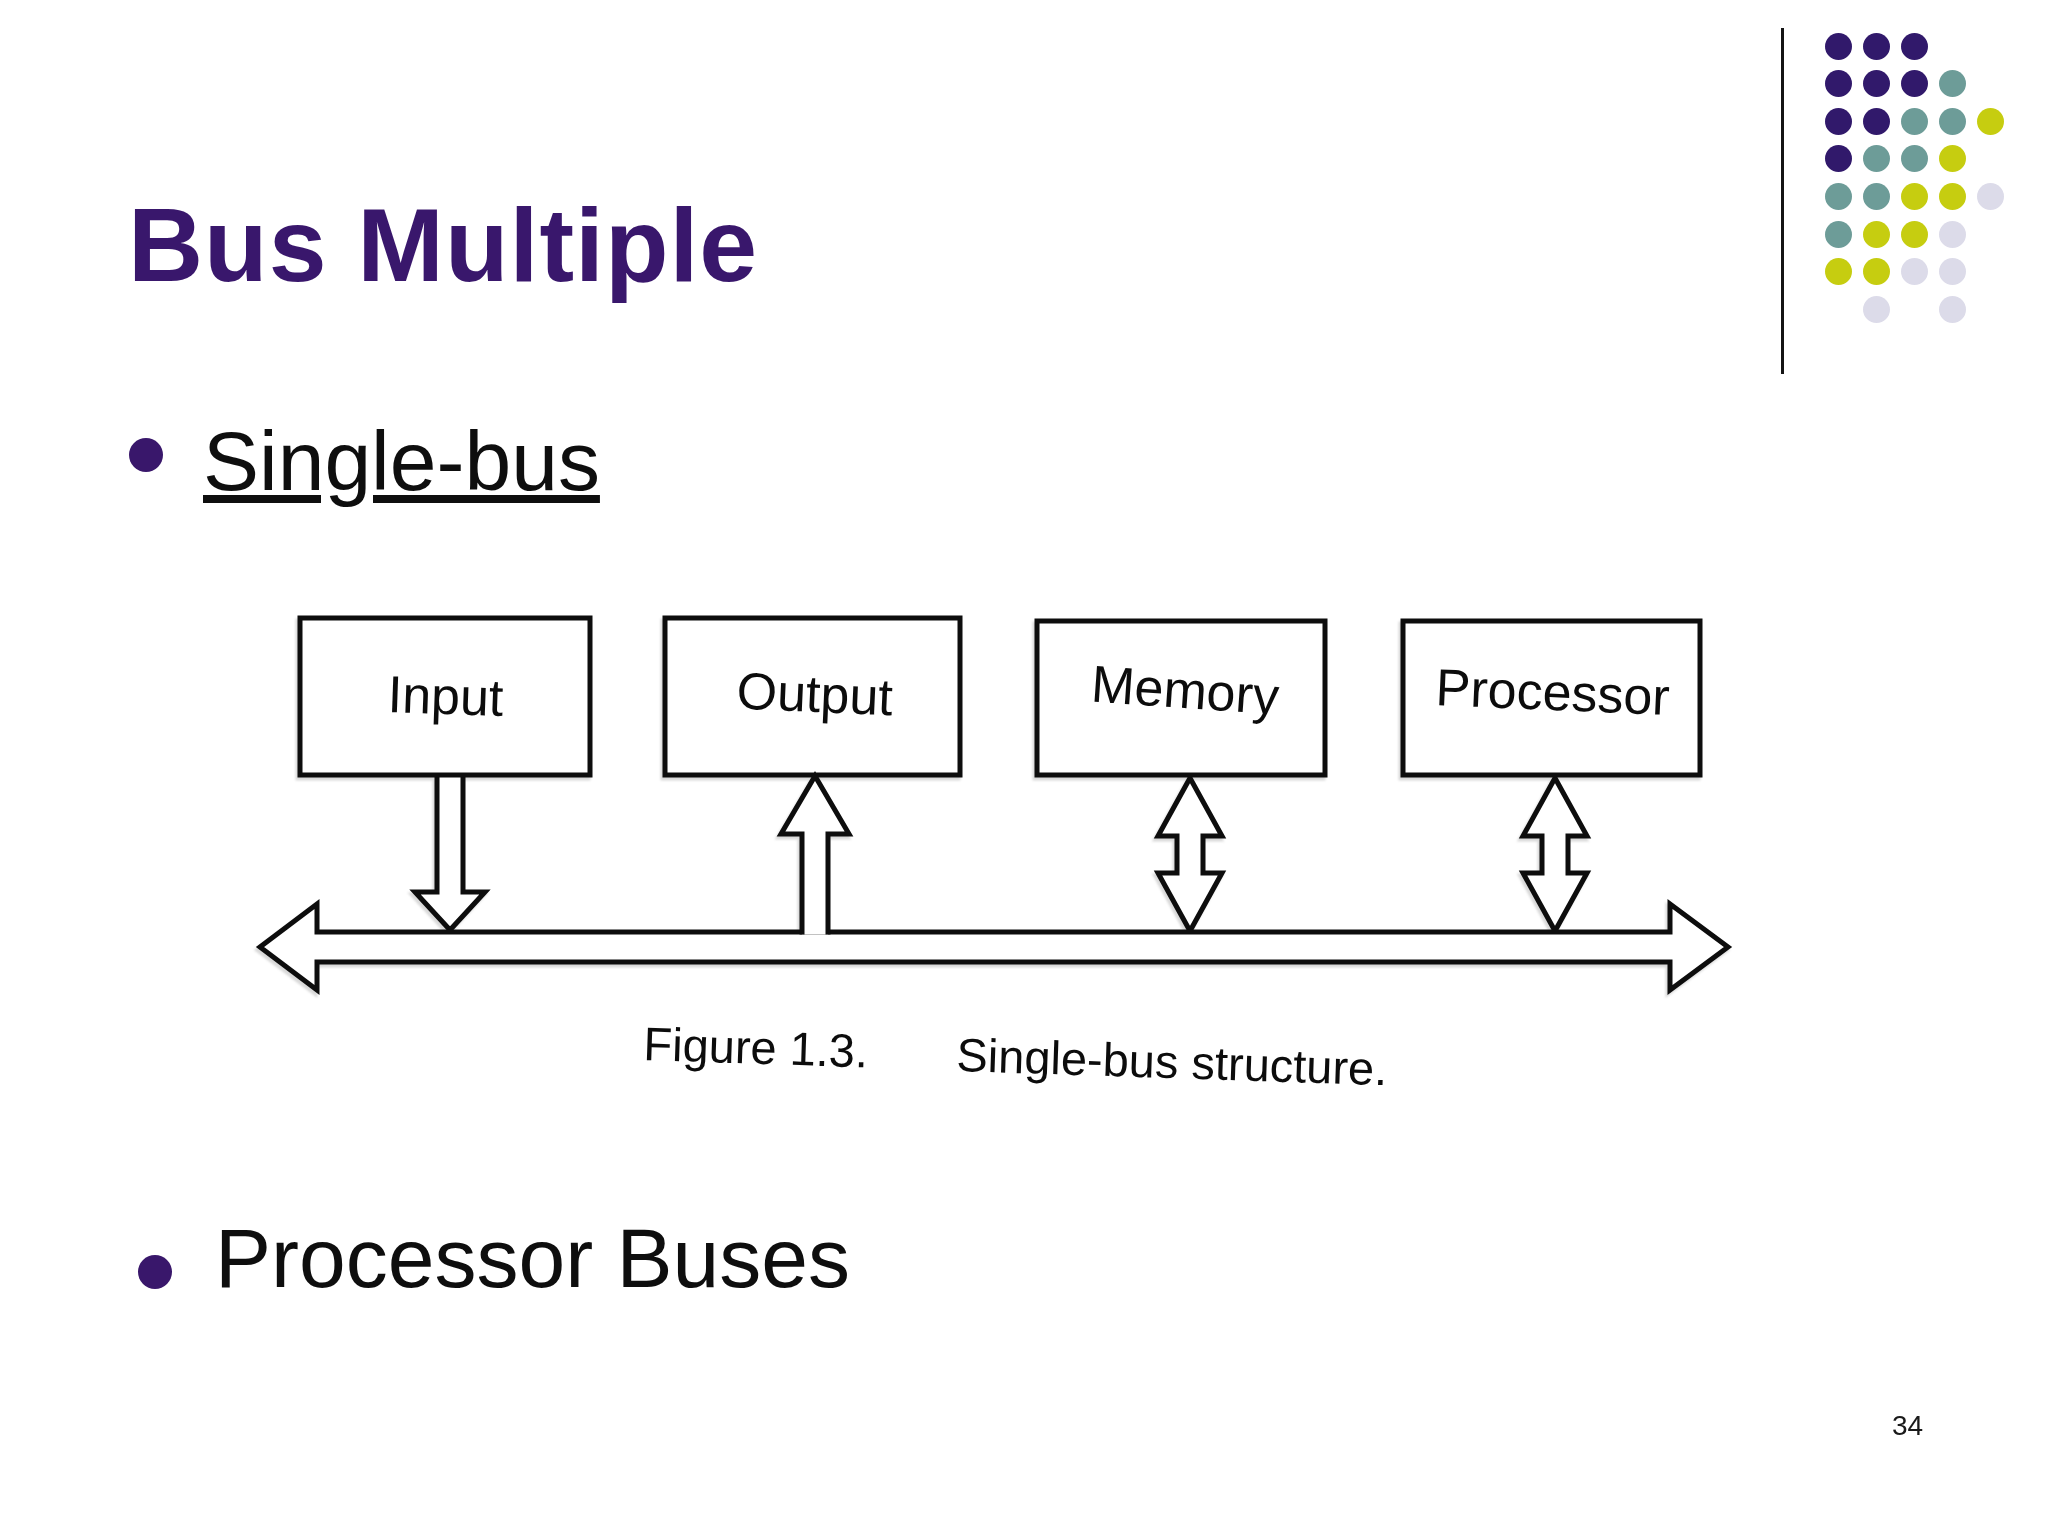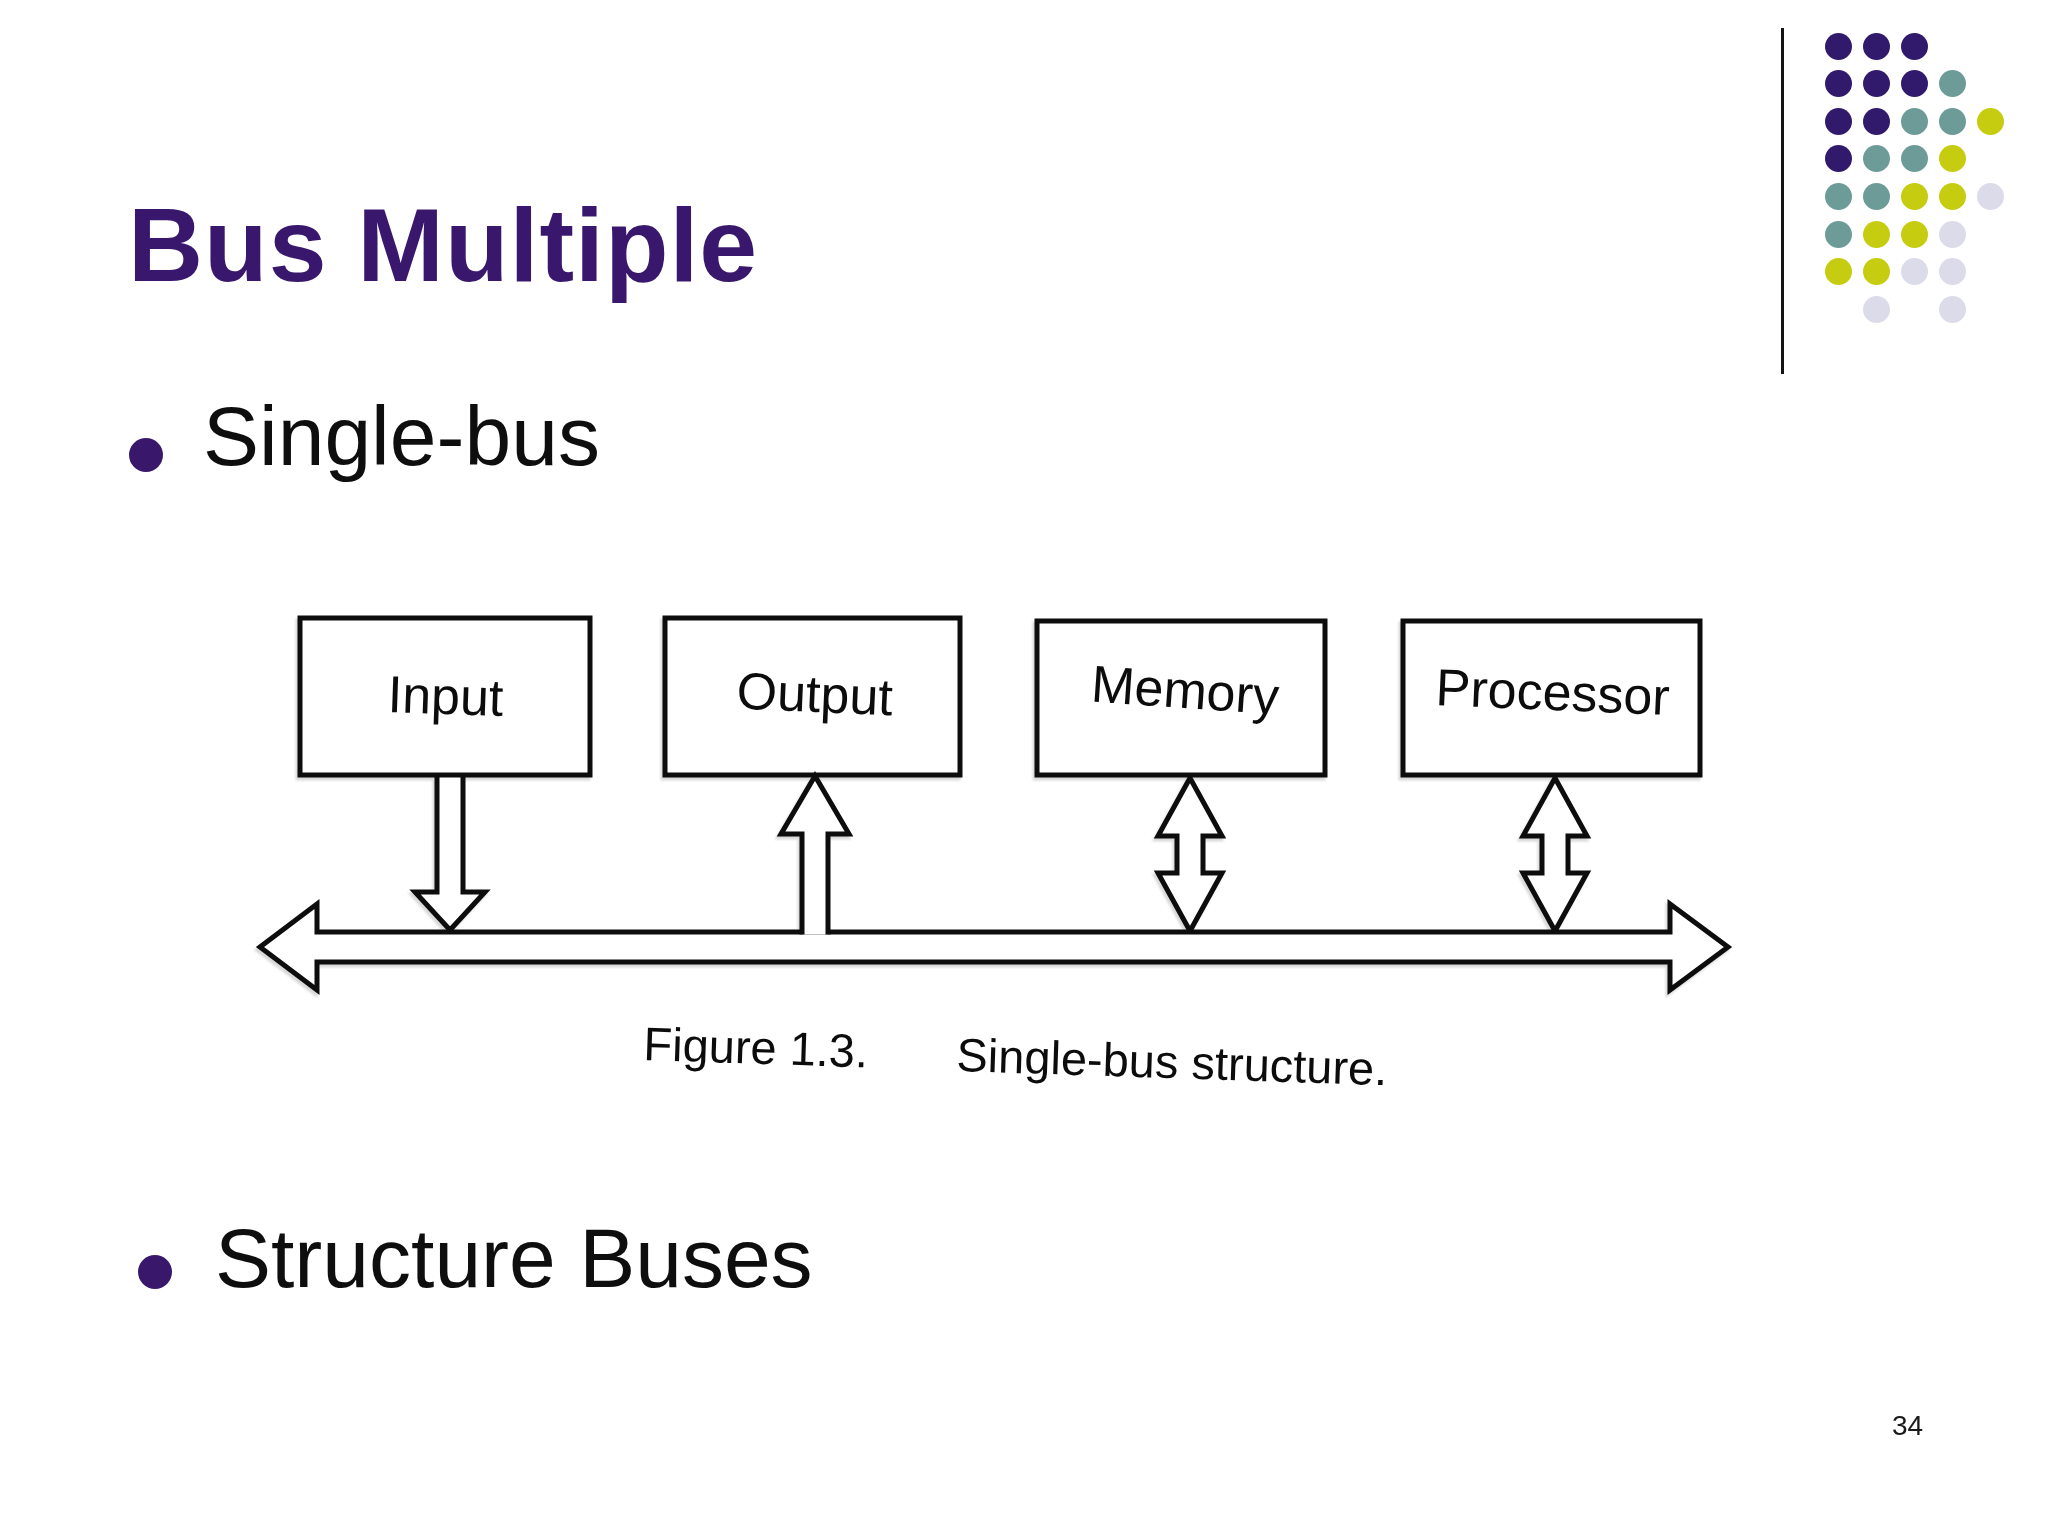--- a/index.html
+++ b/index.html
@@ -12,21 +12,21 @@
     font-size:104px;font-weight:bold;line-height:1.0;color:#39176c;letter-spacing:1px;
   }
   .bullet-dot{
     position:absolute;width:34px;height:34px;border-radius:50%;background:#39176b;
   }
   .dot1{left:129px;top:438px;}
   .dot2{left:138px;top:1255px;}
   .bullet{
     position:absolute;font-size:84px;line-height:1.0;color:#0e0e0e;white-space:nowrap;
   }
-  .b1{left:203px;top:394px;}
+  .b1{left:203px;top:419px;text-decoration:underline;}
   .b2{left:215px;top:1216px;}
   .diagram{position:absolute;left:200px;top:590px;}
   .ink path,.ink rect{
     fill:#ffffff;stroke:#0d0d0d;stroke-width:5;stroke-linejoin:miter;
   }
   .ink{filter:drop-shadow(-2px 3px 1px rgba(80,80,80,0.22));}
   .labels text{
     font-family:"Liberation Sans",sans-serif;font-size:52px;fill:#0c0c0c;
   }
   .caption text{
@@ -74,21 +74,21 @@
       <text x="984" y="118" text-anchor="middle" transform="rotate(4 984 118)">Memory</text>
       <text x="1352" y="120" text-anchor="middle" transform="rotate(2.5 1352 120)">Processor</text>
     </g>
     <g class="caption">
       <text x="443" y="470" transform="rotate(1.9 443 470)">Figure 1.3.</text>
       <text x="756" y="481" transform="rotate(1.9 756 481)">Single-bus structure.</text>
     </g>
   </svg>
 
   <span class="bullet-dot dot2"></span>
-  <div class="bullet b2">Structure Buses</div>
+  <div class="bullet b2">Processor Buses</div>
 
   <div class="page-number">34</div>
 
   <div class="decor">
     <div class="vline"></div>
     <div class="dot-grid">
         <div class="dot" style="left: 54.5px; top: 12.5px; background: rgb(49, 25, 107);"></div>
         <div class="dot" style="left: 92.7px; top: 12.5px; background: rgb(49, 25, 107);"></div>
         <div class="dot" style="left: 130.9px; top: 12.5px; background: rgb(49, 25, 107);"></div>
         <div class="dot" style="left: 54.5px; top: 50.1px; background: rgb(49, 25, 107);"></div>

